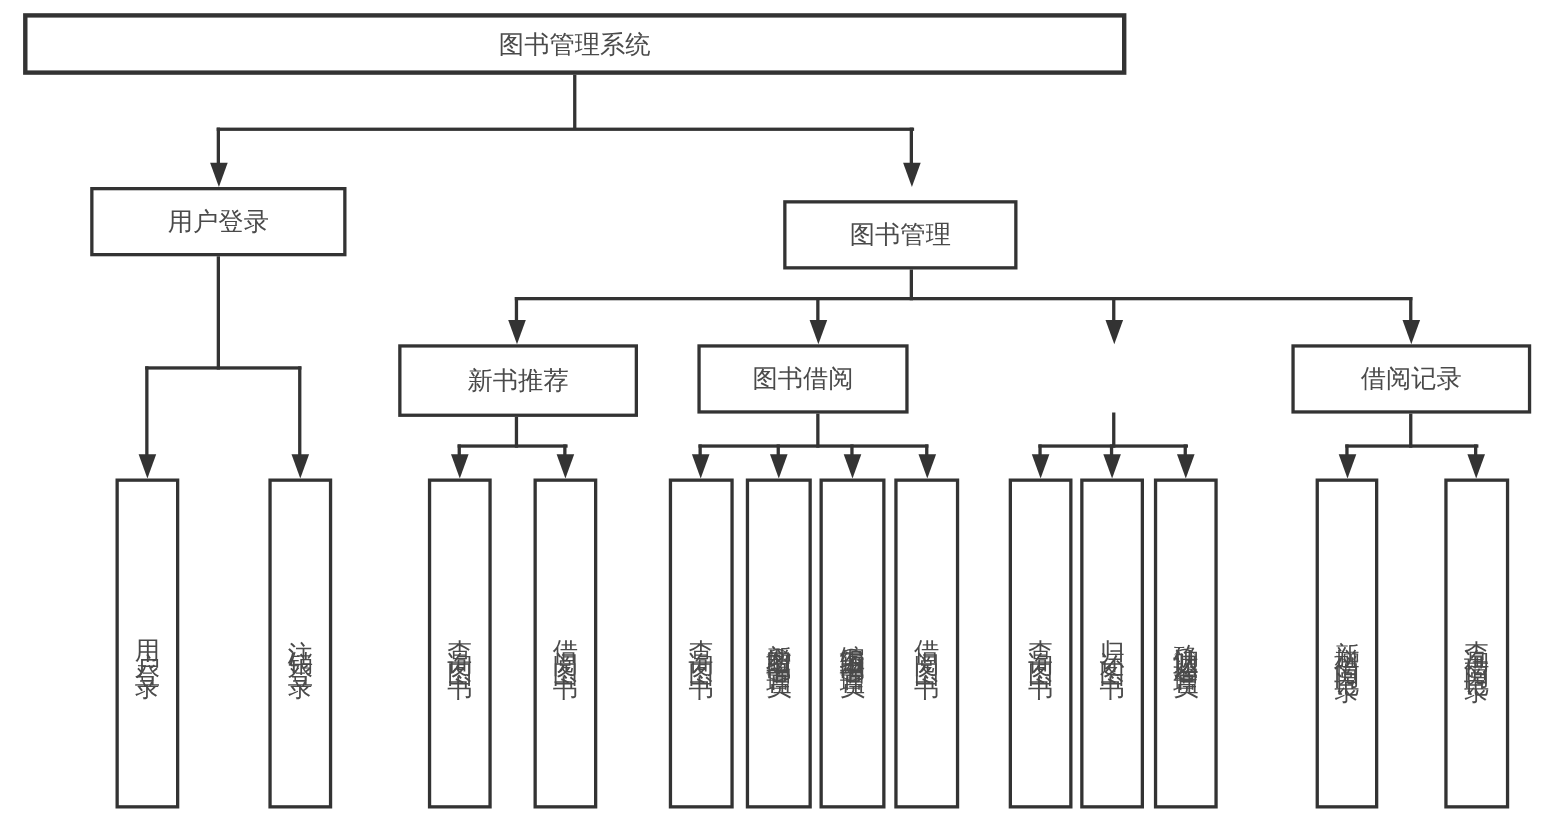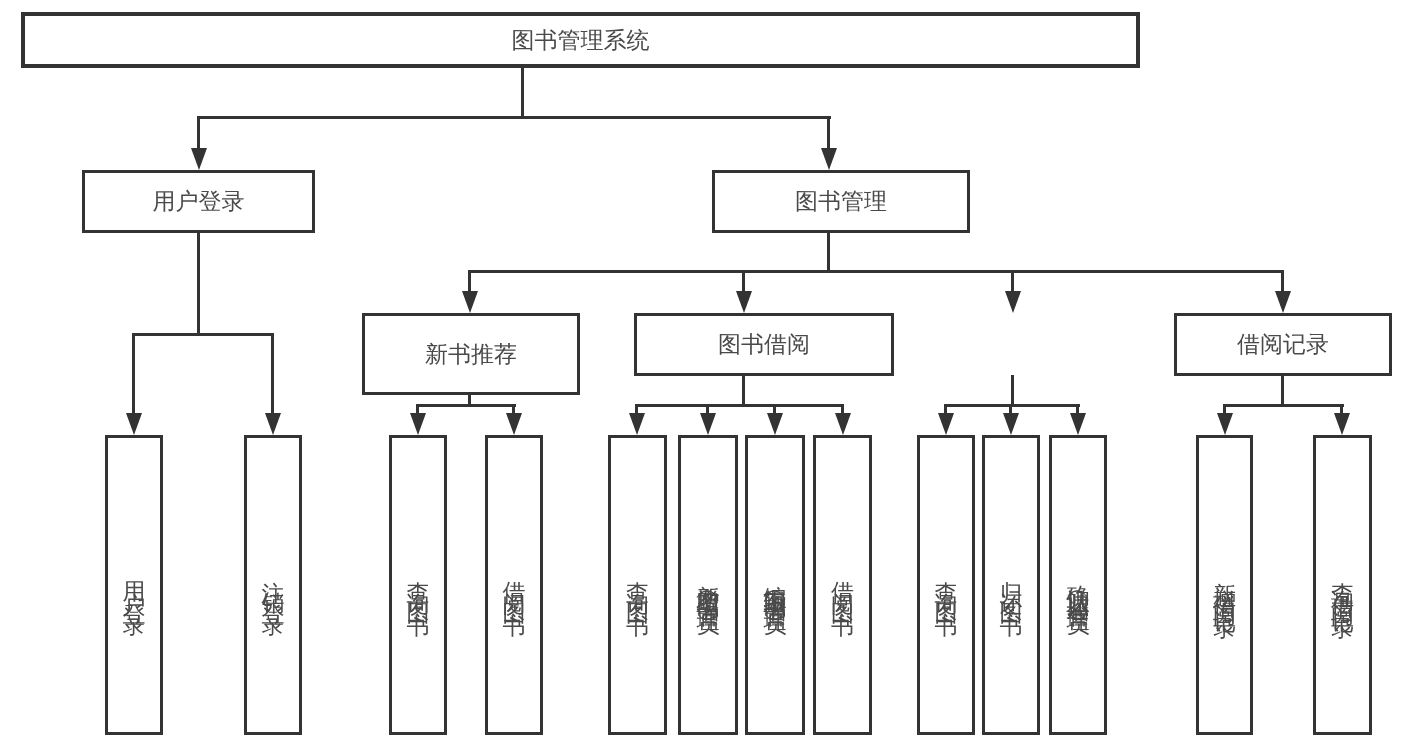--- a/index.html
+++ b/index.html
@@ -36,35 +36,35 @@
   .wm{
     position:absolute;left:1186px;top:712px;z-index:3;
     color:#9c9c9c;font-size:19px;white-space:nowrap;
   }
 </style>
 </head>
 <body>
 
 <div class="canvas">
 
-  <div class="box root" style="left:21px;top:12px;width:1119px;height:56px">
+  <div class="box root" style="left:21px;top:12px;width:1003px;height:56px">
     <span>图书管理系统</span>
   </div>
 
   <div class="box" style="left:82px;top:170px;width:233px;height:63px">
     <span>用户登录</span>
   </div>
-  <div class="box" style="left:712px;top:170px;width:258px;height:63px">
+  <div class="box" style="left:712px;top:182px;width:213px;height:63px">
     <span>图书管理</span>
   </div>
 
-  <div class="box" style="left:362px;top:313px;width:218px;height:82px">
+  <div class="box" style="left:362px;top:313px;width:218px;height:66px">
     <span>新书推荐</span>
   </div>
-  <div class="box" style="left:634px;top:313px;width:260px;height:63px">
+  <div class="box" style="left:634px;top:313px;width:192px;height:63px">
     <span>图书借阅</span>
   </div>
   <div class="box" style="left:1174px;top:313px;width:218px;height:63px">
     <span>借阅记录</span>
   </div>
 
   <div class="box leaf" style="left:105px;top:435px;width:58px;height:300px">
     <span class="len4">用户登录</span>
   </div>
   <div class="box leaf" style="left:244px;top:435px;width:58px;height:300px">

